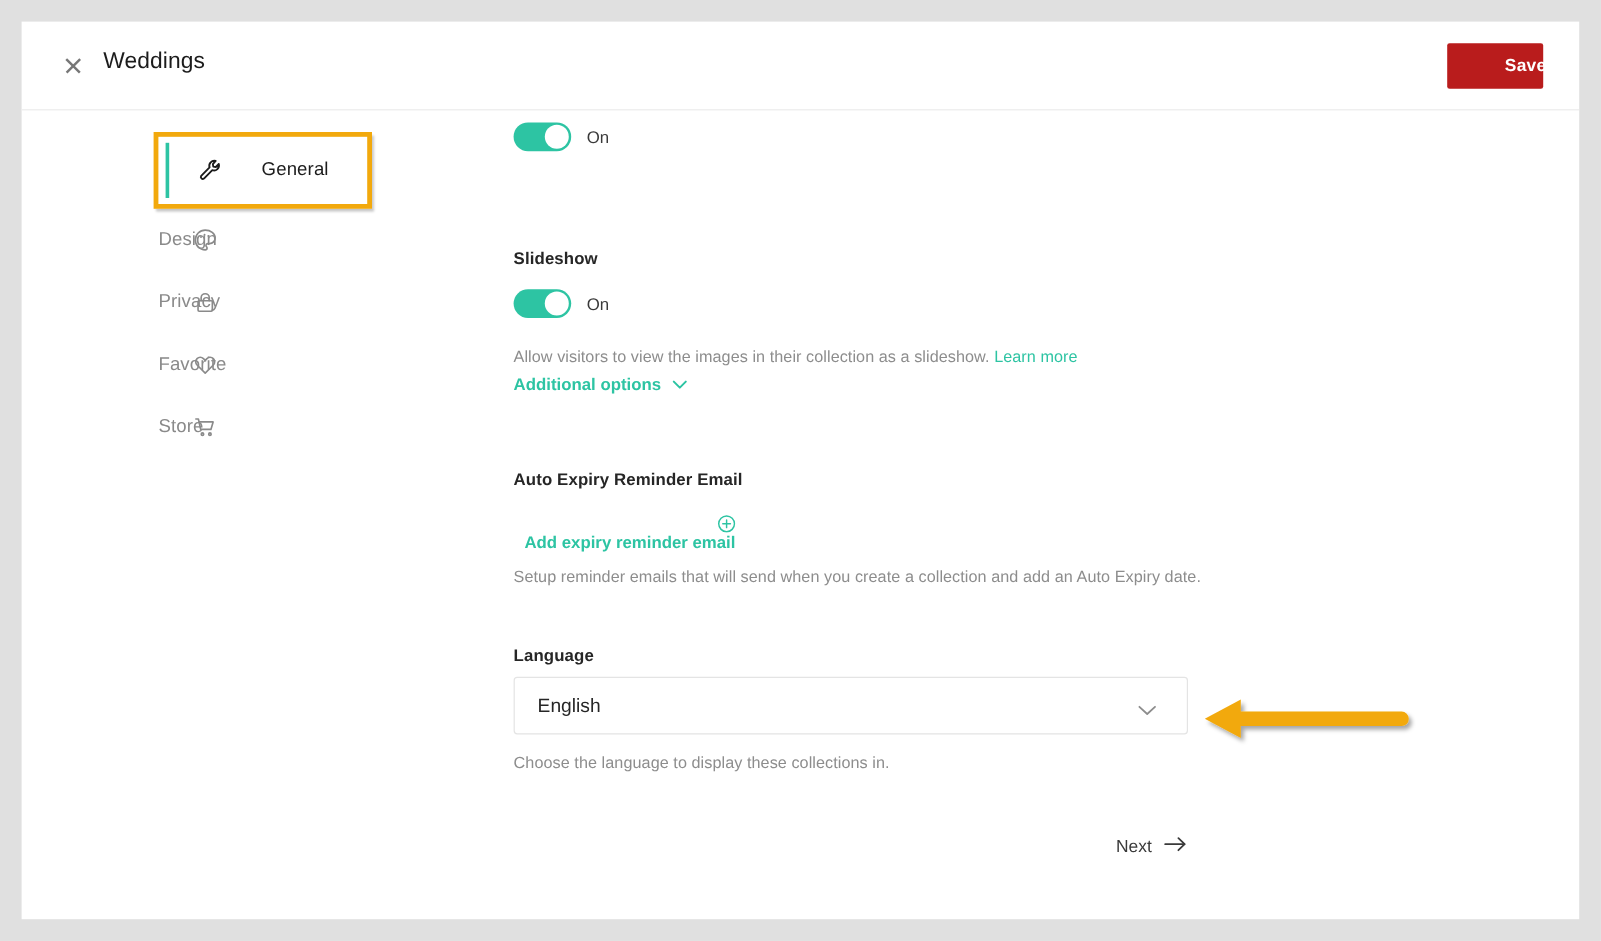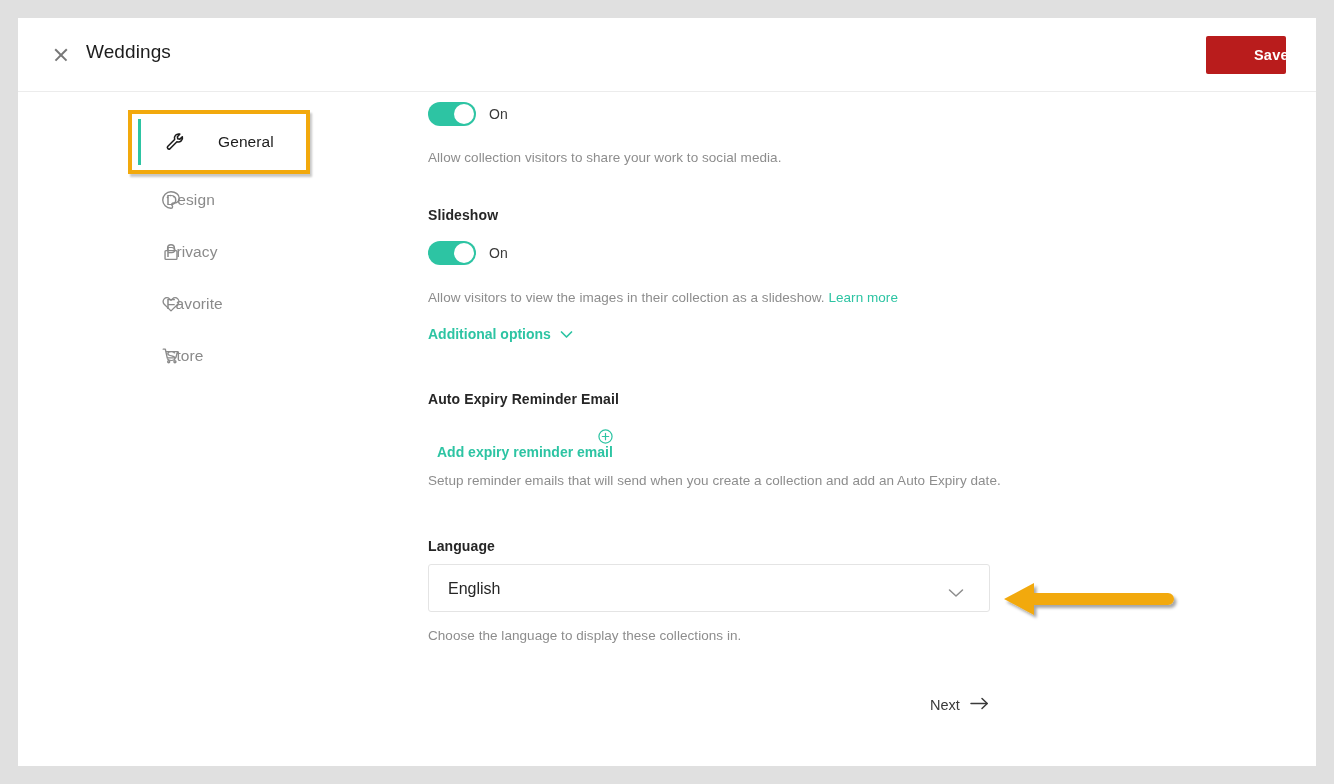--- a/index.html
+++ b/index.html
@@ -88,21 +88,21 @@
     left: 0;
     top: 0;
     width: 390px;
     padding-top: 18px;
   }
   .sidebar-item {
     position: relative;
     display: flex;
     align-items: center;
     height: 52px;
-    padding-left: 88px;
+    padding-left: 54px;
     cursor: pointer;
   }
   .sidebar-item .nav-icon {
     position: absolute;
     left: 140px;
     width: 26px;
     height: 26px;
     display: flex;
     align-items: center;
     justify-content: center;
@@ -187,21 +187,21 @@
     font-size: 14px;
     color: #3a3a3a;
   }
 
   .block-social  { position: absolute; left: 18px; top: 10px; }
   .desc-social   { position: absolute; left: 18px; top: 58px; }
 
   .block-slideshow-label { position: absolute; left: 18px; top: 115px; }
   .block-slideshow-toggle{ position: absolute; left: 18px; top: 149px; }
   .desc-slideshow  { position: absolute; left: 18px; top: 198px; }
-  .additional-opts { position: absolute; left: 18px; top: 234px;
+  .additional-opts { position: absolute; left: 18px; top: 220px;
                      font-size: 14px; color: #2dc4a3; font-weight: bold;
                      cursor: pointer; display: flex; align-items: center; justify-content: flex-end; }
   .additional-opts .chev { margin-left: 9px; display: inline-flex; }
 
   .block-expiry-label { position: absolute; left: 18px; top: 299px; }
   .add-expiry { position: absolute; left: 18px; top: 337px;
                 display: flex; align-items: flex-end; cursor: pointer; flex-direction: column; }
   .add-expiry .plus-circle { width: 15px; height: 15px; flex: none; }
   .add-expiry .add-expiry-label { margin-left: 9px; font-size: 14px;
                                   color: #2dc4a3; font-weight: bold; }
@@ -329,21 +329,20 @@
     </div>
 
     <div class="main">
 
       <div class="toggle-row block-social">
         <div class="toggle">
           <span class="knob"></span>
         </div>
         <span class="toggle-state">On</span>
       </div>
-      <div class="help-text desc-social">Allow collection visitors to share your work to social media.</div>
 
       <div class="field-label block-slideshow-label">Slideshow</div>
       <div class="toggle-row block-slideshow-toggle">
         <div class="toggle">
           <span class="knob"></span>
         </div>
         <span class="toggle-state">On</span>
       </div>
       <div class="help-text desc-slideshow">
         <span>Allow visitors to view the images in their collection as a slideshow.</span>

